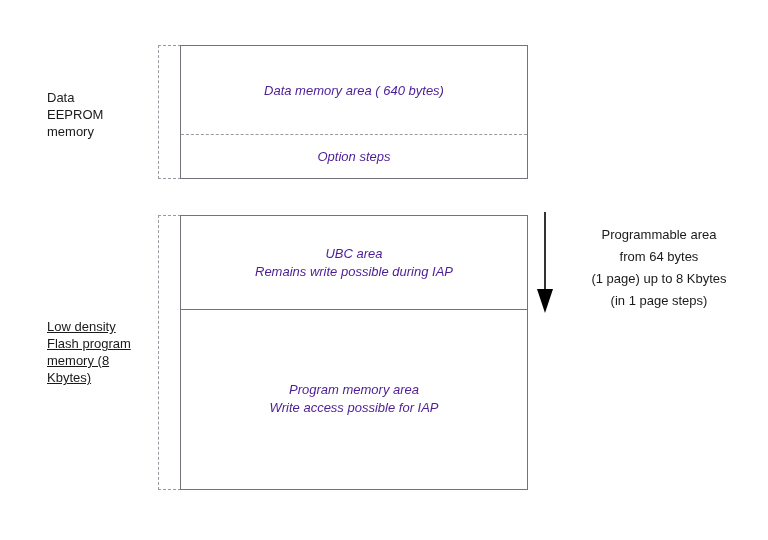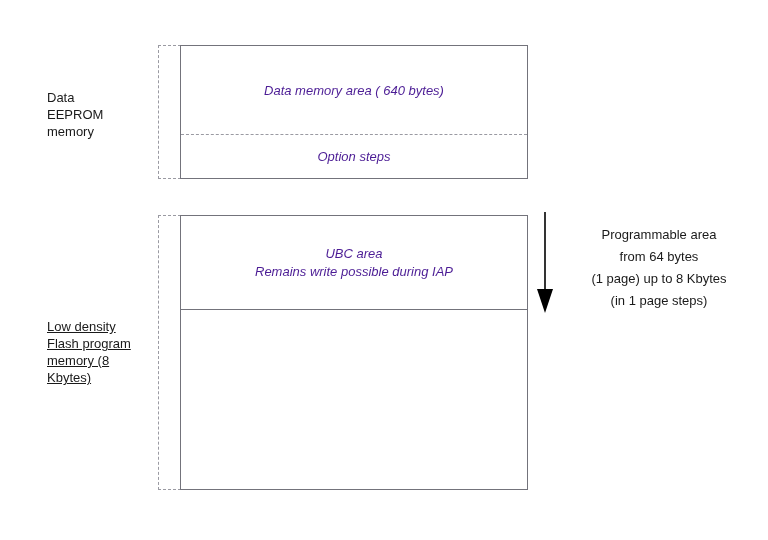--- a/index.html
+++ b/index.html
@@ -191,20 +191,24 @@
 
   <div class="memblock" id="block-flash">
 
     <div class="region" id="region-ubc">
       <span class="region-text">UBC area
 Remains write possible during IAP</span>
     </div>
 
     <div id="divider-flash"></div>
 
+    <div class="region" id="region-program">
+      <span class="region-text">Program memory area
+Write access possible for IAP</span>
+    </div>
   </div>
 
   <svg id="arrow-down" viewBox="0 0 18 104" xmlns="http://www.w3.org/2000/svg">
     <line x1="9" y1="1" x2="9" y2="82" stroke="#000000" stroke-width="1.6"></line>
     <polygon points="1,78 17,78 9,102" fill="#000000"></polygon>
   </svg>
 
   <div id="annot-programmable">Programmable area
 from 64 bytes
 (1 page) up to 8 Kbytes

